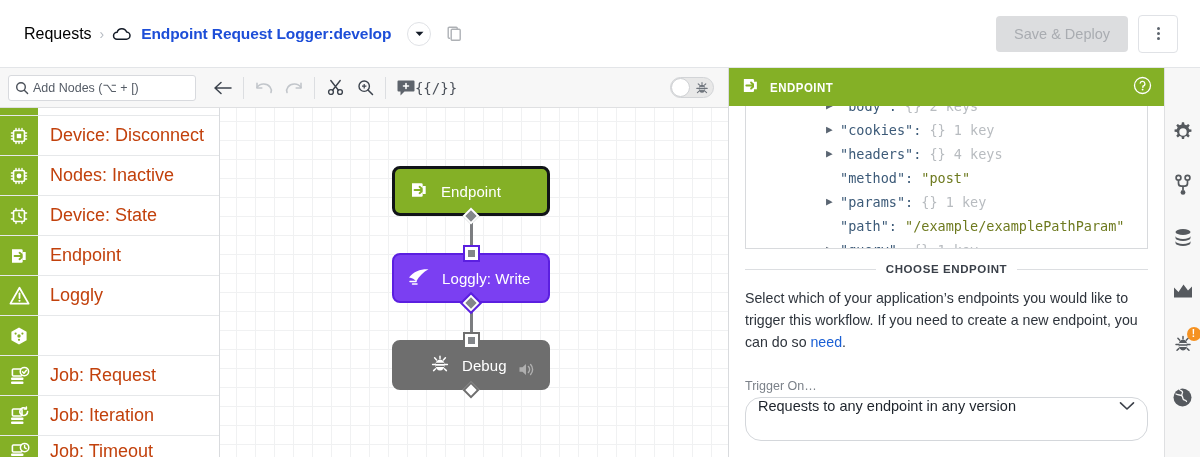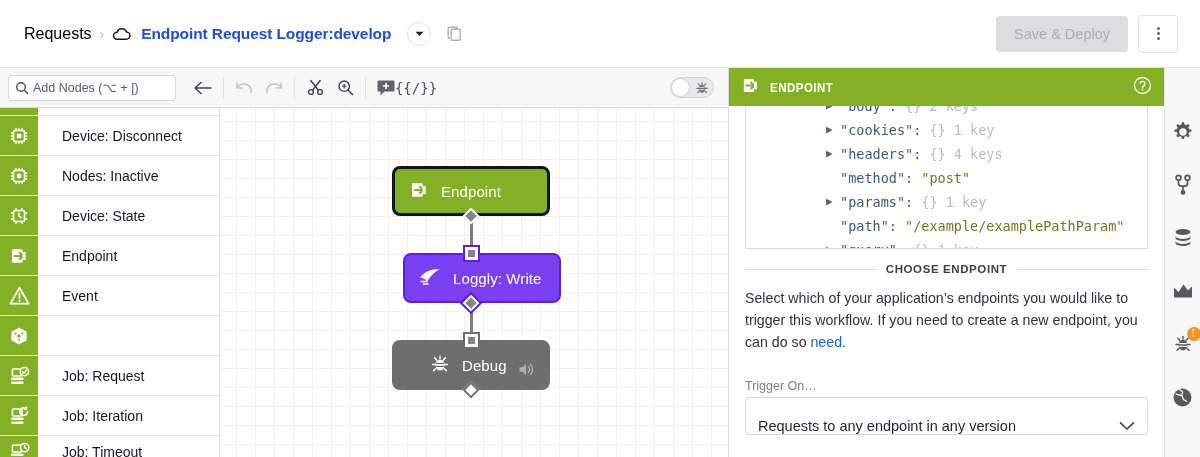--- a/index.html
+++ b/index.html
@@ -40,21 +40,21 @@
   }
   .kebab-dot { width: 3px; height: 3px; border-radius: 50%; background: #5d646d; margin: 1.2px 0; }
 
   
   .toolbar {
     position: absolute; left: 0; top: 68px; width: 728px; height: 40px;
     background: #f7f7f7; border-bottom: 1px solid #dfe0e2;
     display: flex; align-items: center; padding-left: 8px; gap: 0;
   }
   .search-wrap {
-    position: relative; width: 168px; height: 26px; background: #fff;
+    position: relative; width: 188px; height: 26px; background: #fff;
     border: 1px solid #d8dade; border-radius: 3px; display: flex; align-items: center;
     padding-left: 24px;
   }
   .search-wrap .mag { position: absolute; left: 6px; top: 5px; }
   .search-input {
     border: none; outline: none; width: 100%; height: 100%; font-size: 12.5px;
     color: #3c434d; font-family: inherit; background: transparent;
   }
   .search-input::placeholder { color: #555c66; }
   .tb-btn {
@@ -80,22 +80,22 @@
   }
   .node-row {
     height: 40px; display: flex; align-items: stretch;
     border-bottom: 1px solid #e6e8ea; background: #fff;
   }
   .node-tile {
     width: 38px; background: #84b026; display: flex; align-items: center; justify-content: center;
     flex: 0 0 38px;
   }
   .node-label {
-    flex: 1; display: flex; align-items: center; padding-left: 24px;
-    font-size: 14px; color: #0f172a;
+    flex: 1; display: flex; align-items: center; padding-left: 12px;
+    font-size: 18px; color: #c2410c;
   }
   .node-row.partial-top { height: 8px; }
   .node-row.partial-bottom { height: 32px; }
 
   
   .canvas {
     position: absolute; left: 220px; top: 108px; width: 508px; height: 349px;
     background-color: #ffffff;
     background-image:
       linear-gradient(to right, #f0f1f2 1px, transparent 1px),
@@ -104,21 +104,21 @@
     background-position: -3px -6px;
     overflow: hidden;
   }
   .wfnode {
     position: absolute; width: 158px; height: 50px; border-radius: 8px;
     display: flex; align-items: center; padding-left: 14px; gap: 12px;
     color: #fff; font-size: 15px;
   }
   .wfnode .nm { font-weight: normal; letter-spacing: .1px; }
   .n-endpoint { left: 172px; top: 58px; background: #84b026; border: 3px solid #111418; }
-  .n-loggly  { left: 183px; top: 145px; background: #7b3ff2; border: 2px solid #5b1fe0; }
+  .n-loggly  { left: 172px; top: 145px; background: #7b3ff2; border: 2px solid #5b1fe0; }
   .n-debug   { left: 172px; top: 232px; background: #6e6e6e; border: 2px solid #6e6e6e; padding-left: 36px; }
   .spk { position: absolute; right: 12px; bottom: 8px; opacity: .45; }
   .edge { position: absolute; width: 3px; background: #7b7d80; left: 250px; }
   .e1 { top: 108px; height: 40px; }
   .e2 { top: 195px; height: 40px; }
   .port-d {
     position: absolute; width: 12px; height: 12px; background: #83868a;
     border: 2px solid #fff; transform: rotate(45deg); left: 245px;
   }
   .port-sq {
@@ -162,22 +162,22 @@
     display: flex; align-items: center; gap: 10px; margin: 14px 16px 0 16px;
   }
   .dv-line { flex: 1; height: 1px; background: #dcdee1; }
   .dv-text { font-size: 11.5px; font-weight: bold; letter-spacing: .6px; color: #3a4049; }
   .rp-desc {
     margin: 12px 16px 0 16px; font-size: 14.2px; line-height: 1.55; color: #2e343c;
   }
   .rp-desc a { color: #1a5fd4; text-decoration: none; }
   .field-label { margin: 26px 16px 4px 16px; font-size: 12.5px; color: #7b8189; }
   .select-box {
-    margin: 0 16px; height: 38px; border: 1px solid #d4d7db; border-radius: 4px;
-    display: flex; align-items: flex-end; padding: 0 12px; font-size: 14.5px; color: #1d232b;
+    margin: 0 16px; height: 44px; border: 1px solid #d4d7db; border-radius: 16px;
+    display: flex; align-items: flex-start; padding: 0 12px; font-size: 14.5px; color: #1d232b;
     background: #fff;
   }
   .select-box .chev { margin-left: auto; }
 
   
   .rail {
     position: absolute; left: 1164px; top: 68px; width: 36px; height: 389px;
     background: #f7f7f7; border-left: 1px solid #dfe0e2;
     display: flex; flex-direction: column; align-items: center; padding-top: 52px; gap: 29px;
   }
@@ -343,21 +343,21 @@
           <div class="node-label">Endpoint</div>
         </div>
         <div class="node-row">
           <div class="node-tile">
             <svg width="21" height="20" viewBox="0 0 21 20">
               <path d="M10.5 1.8 L19.6 17.6 H1.4z" fill="none" stroke="#fff" stroke-width="1.8" stroke-linejoin="round"></path>
               <path d="M10.5 7.4 v4.6" stroke="#fff" stroke-width="1.8" stroke-linecap="round"></path>
               <circle cx="10.5" cy="14.8" r="1.05" fill="#fff"></circle>
             </svg>
           </div>
-          <div class="node-label">Event</div>
+          <div class="node-label">Loggly</div>
         </div>
         <div class="node-row">
           <div class="node-tile">
             <svg width="20" height="20" viewBox="0 0 20 20">
               <path d="M10 1.4 L17.6 5.7 V14.3 L10 18.6 L2.4 14.3 V5.7z" fill="#fff"></path>
               <circle cx="10" cy="10" r="1.7" fill="#84b026"></circle>
               <circle cx="6.6" cy="7.6" r="1.1" fill="#84b026"></circle>
               <circle cx="13.4" cy="7.6" r="1.1" fill="#84b026"></circle>
               <circle cx="10" cy="13.8" r="1.1" fill="#84b026"></circle>
             </svg>

